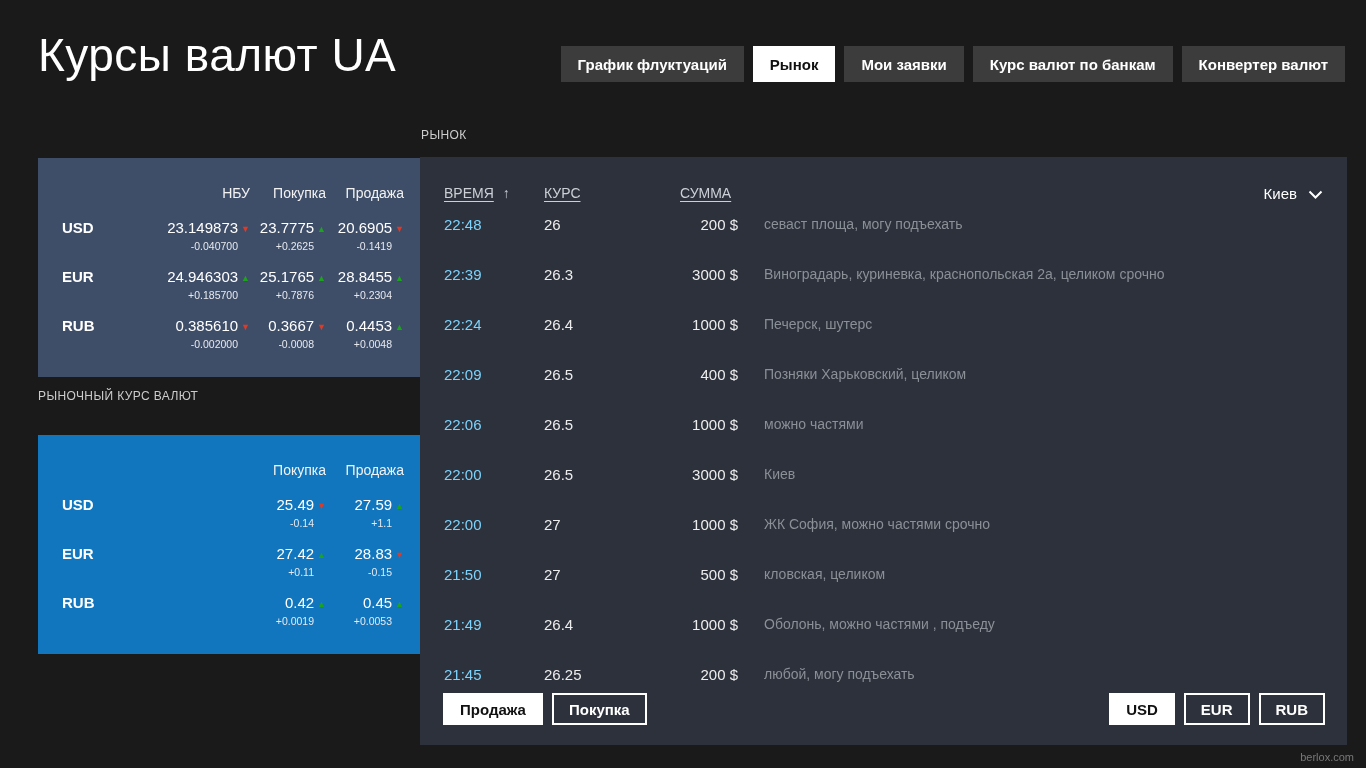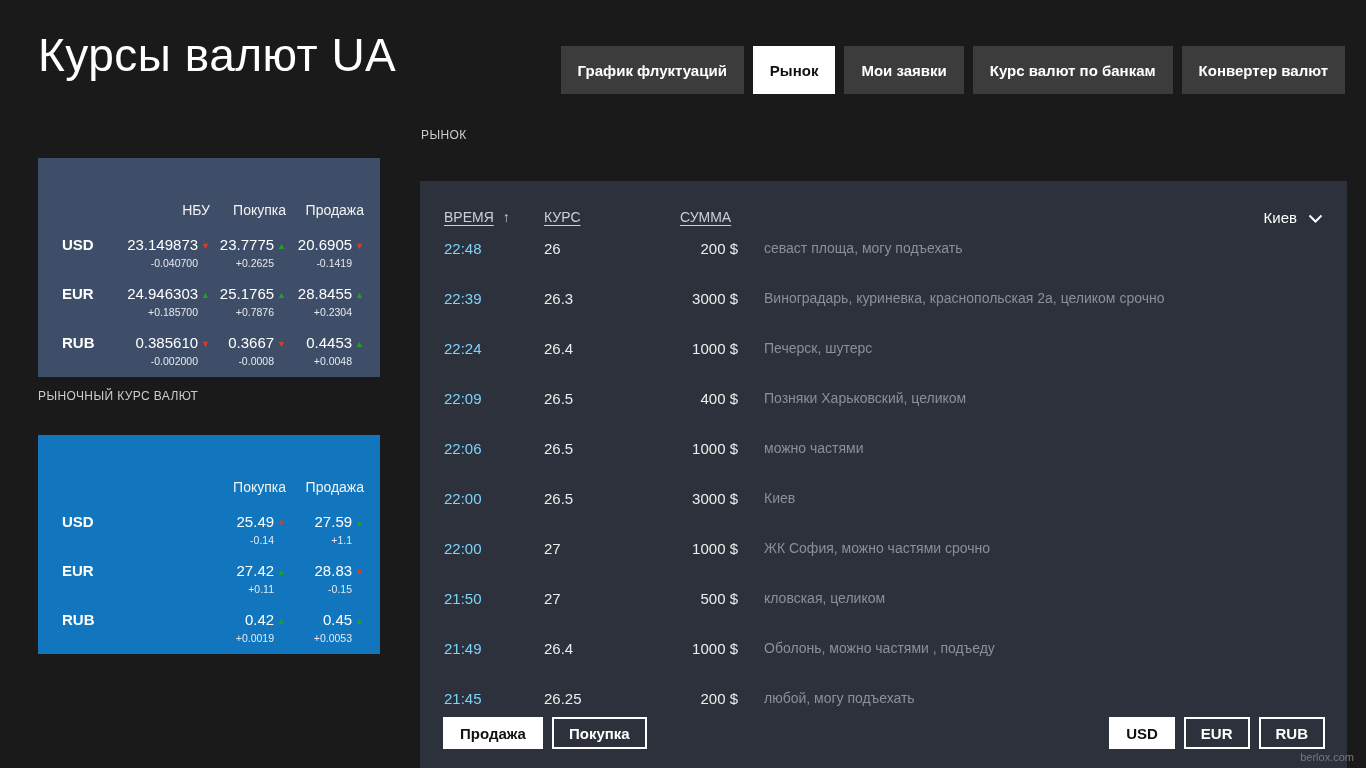--- a/index.html
+++ b/index.html
@@ -12,47 +12,47 @@
     overflow:hidden;
   }
   :root {
     --up:#1ea31e; --down:#dd3a28;
     --avg-panel:#3f4e68; --mkt-panel:#1176bd; --board:#2c313b;
   }
 
   .title { position:absolute; left:38px; top:28px; font-size:46px; font-weight:300; letter-spacing:.5px; color:#fff; }
 
   .nav { position:absolute; top:46px; right:21px; display:flex; gap:9px; }
-  .tab { height:48px; padding:6px 17px; background:#3c3c3c; border:none; color:#fff;
+  .tab { height:36px; padding:6px 17px; background:#3c3c3c; border:none; color:#fff;
          font-size:15px; font-weight:600; font-family:inherit; cursor:pointer; white-space:nowrap; }
   .tab.active { background:#fff; color:#111; }
 
   .section-label { position:absolute; font-size:12px; color:#cccccc; letter-spacing:.4px; }
   .lbl-avg { left:38px; top:128px;margin-top:35px; }
   .lbl-mkt { left:38px; top:389px; }
   .lbl-board { left:421px; top:128px; }
 
-  .rate-panel { position:absolute; left:38px; width:342px; height:219px; padding:17px 16px 0 24px; }
+  .rate-panel { position:absolute; left:38px; width:382px; height:219px; padding:0 16px 0 24px; }
   .panel-avg { top:158px; background:var(--avg-panel); }
   .panel-mkt { top:435px; background:var(--mkt-panel); }
 
   .r-head, .r-row { display:grid; grid-template-columns:34px 1fr 76px 78px; align-items:start; }
   .r-head { margin-top:26px; font-size:14px; color:#f2f2f2; line-height:18px; }
   .r-head > div { text-align:right; white-space:nowrap; }
   .r-body { margin-top:16px; }
   .r-row { height:49px; }
   .r-cur { font-size:15px; font-weight:700; line-height:20px; text-align:left; }
   .r-cell { text-align:right; }
   .v-line { font-size:15px; line-height:20px; white-space:nowrap; }
   .v-arr { font-size:9px; margin-left:3px; vertical-align:1px; }
   .v-arr.up { color:var(--up); }
   .v-arr.down { color:var(--down); }
   .v-delta { font-size:10.5px; line-height:13px; color:#e6e9ef; padding-right:12px; margin-top:1px; }
 
-  .market-panel { position:absolute; left:420px; top:157px; width:927px; height:588px; background:var(--board);margin-top:24px; }
+  .market-panel { position:absolute; left:420px; top:157px; width:927px; height:588px; background:var(--board); }
   .m-head { position:absolute; top:28px; left:24px; right:24px; display:flex; align-items:flex-start;
             font-size:14px; color:#ccd0d6; }
   .mh-time { width:100px; cursor:pointer; }
   .mh-rate { width:136px; cursor:pointer; }
   .mh-amount { width:58px; cursor:pointer; }
   .u { text-decoration:underline; text-underline-offset:3px; }
   .sort { margin-left:5px; text-decoration:none; color:#ccd0d6; }
   .city-filter { margin-left:auto; display:flex; align-items:center; gap:11px; color:#fff; font-size:15px; cursor:pointer; }
   .chev { display:block; margin-top:2px; }
 

